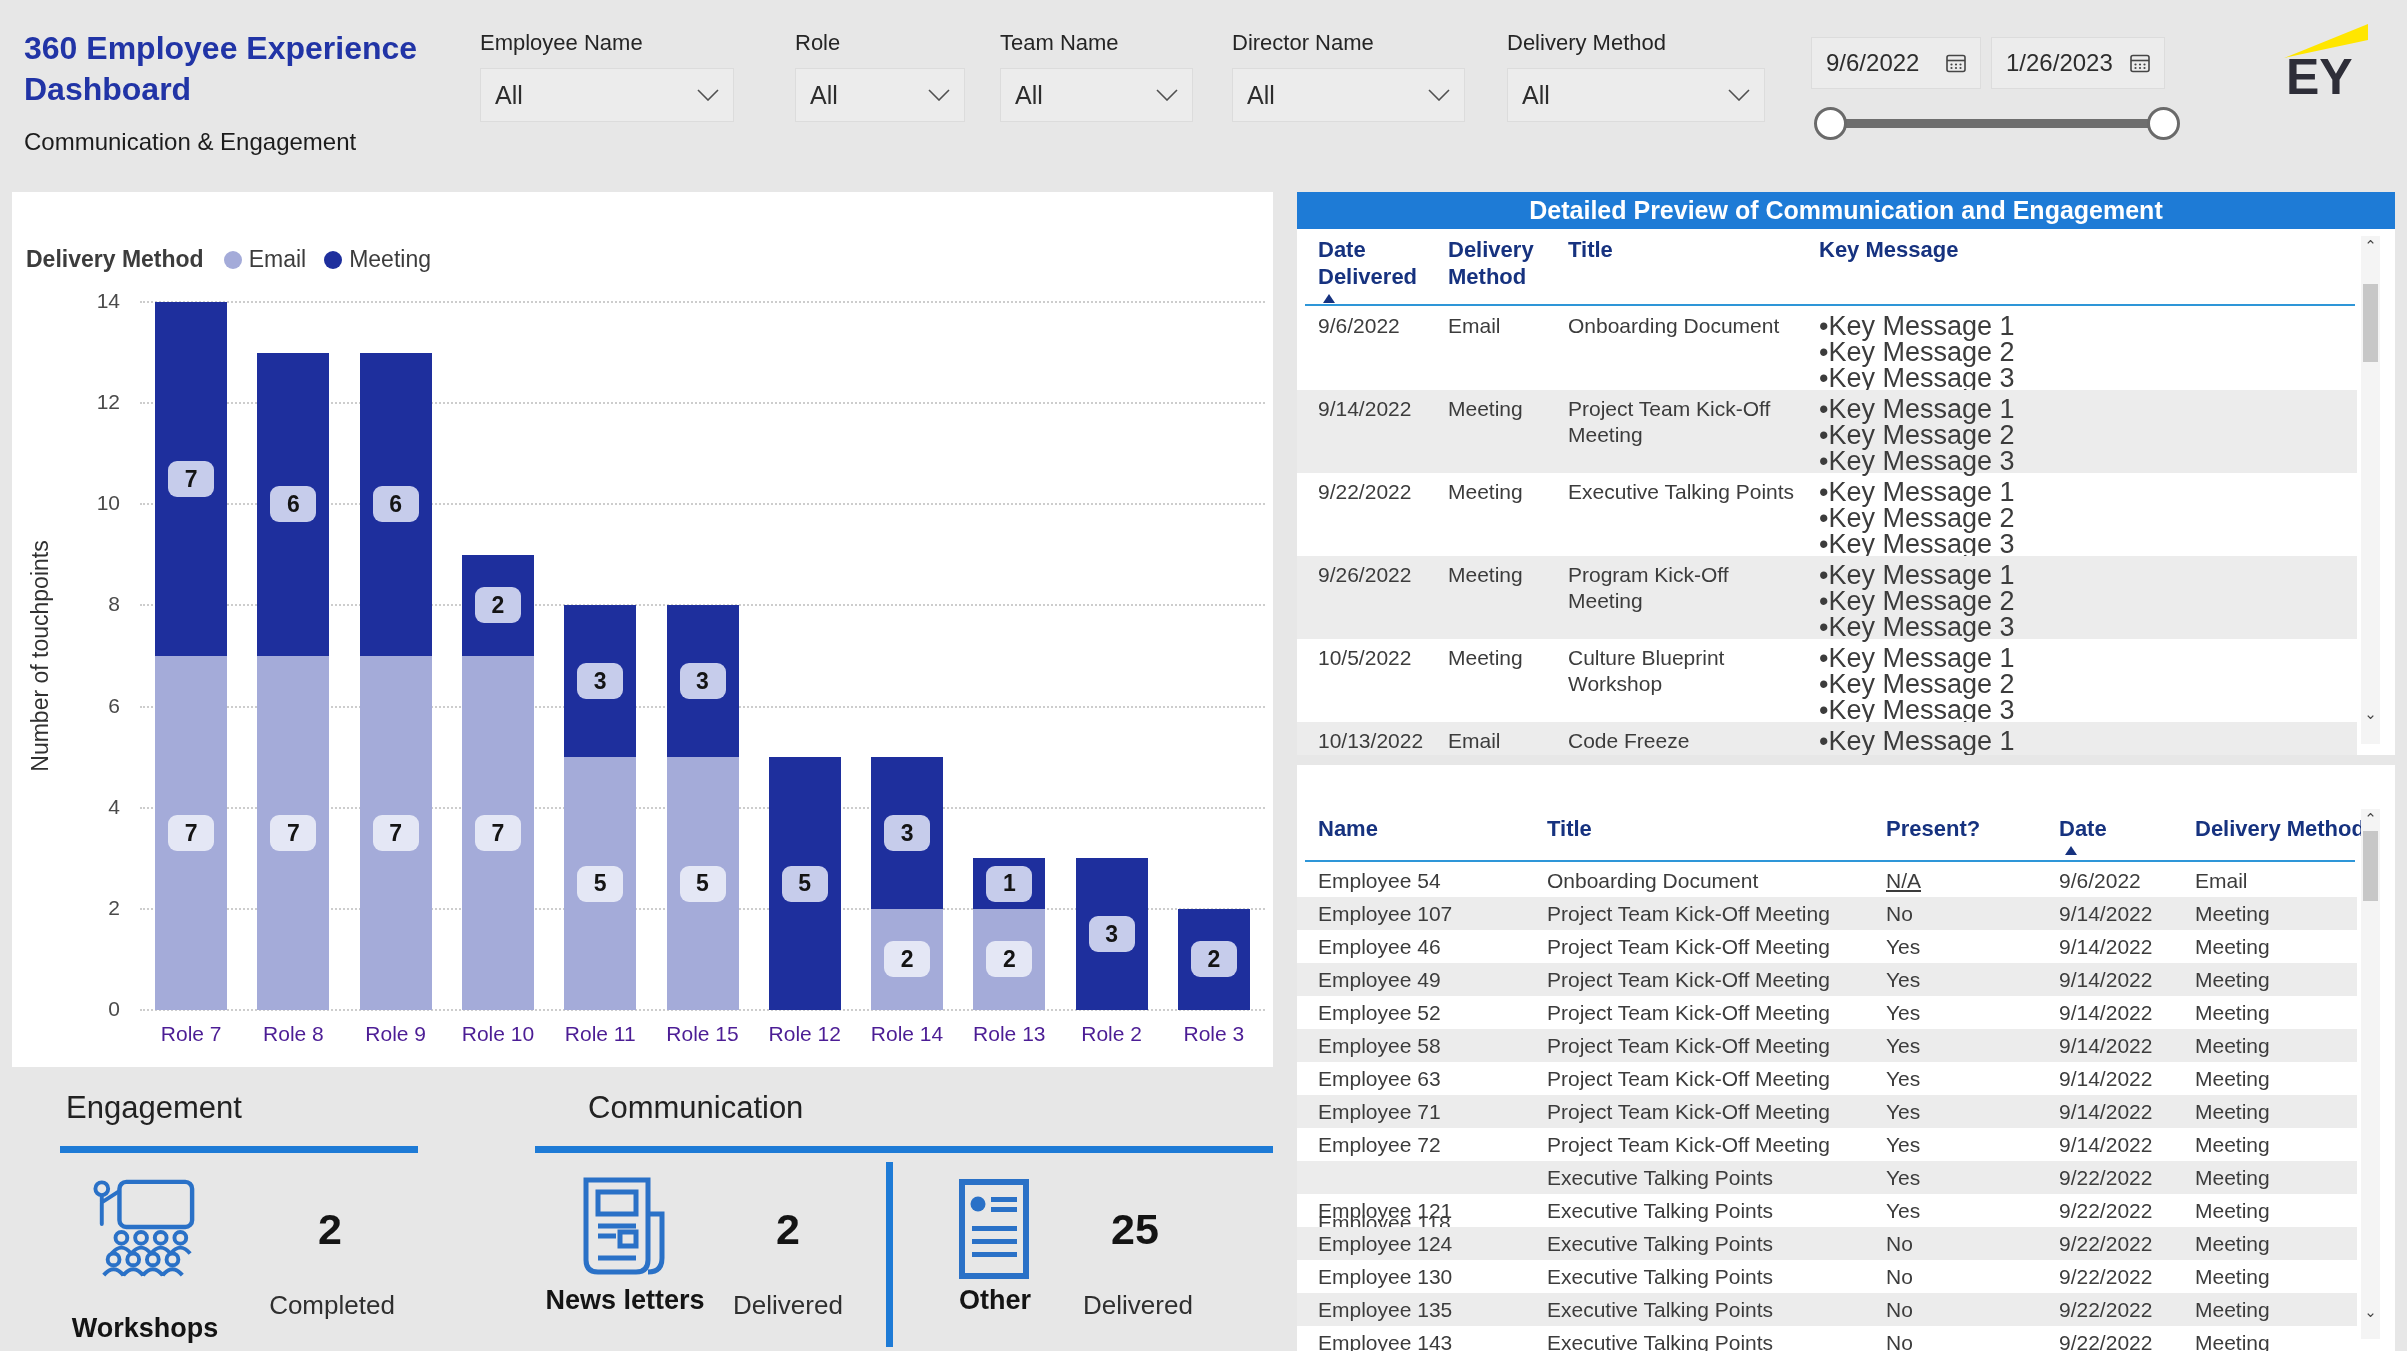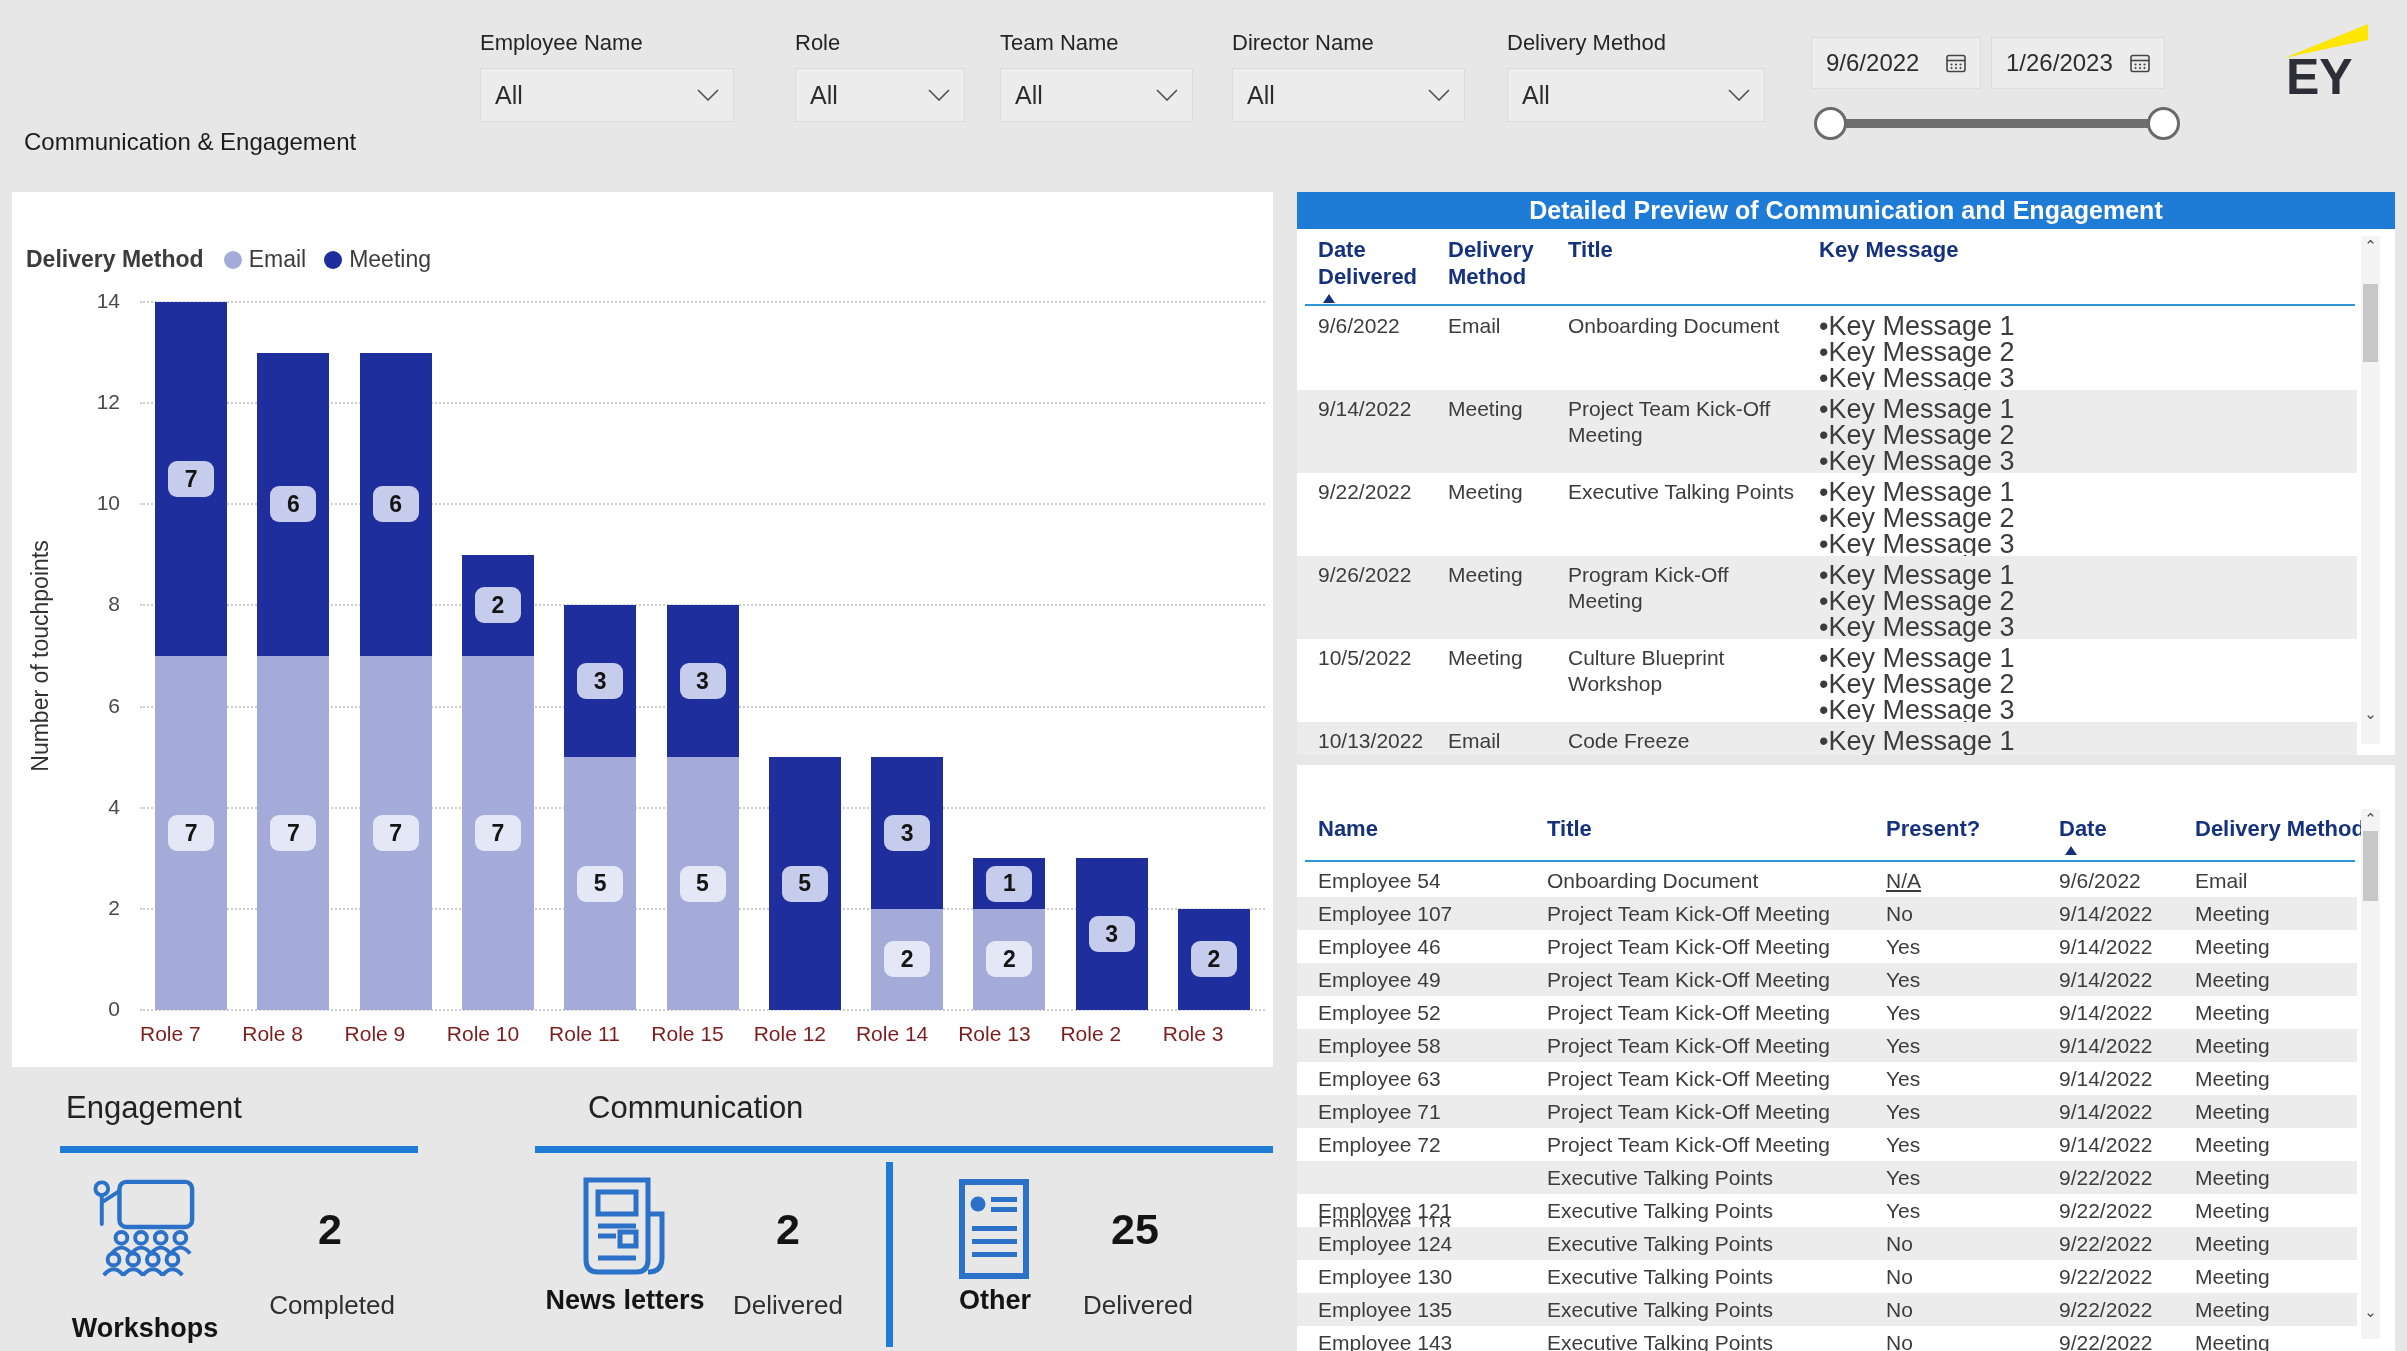--- a/index.html
+++ b/index.html
@@ -31,21 +31,21 @@
   .legend-item{display:flex;align-items:center;gap:7px;font-size:23px;color:#3c3c3c;}
   .legend-dot{width:18px;height:18px;border-radius:50%;}
   .y-title{position:absolute;left:28px;top:464px;transform:translate(-50%,-50%) rotate(-90deg);font-size:23px;color:#303030;white-space:nowrap;}
   #plot{position:absolute;left:128px;top:110px;width:1125px;height:708px;}
   .gridline{position:absolute;left:0;width:100%;height:0;border-top:2px dotted #cdcdcd;}
   .ytick{position:absolute;left:54px;width:54px;text-align:right;font-size:21px;color:#4a4a4a;}
   .seg{position:absolute;}
   .pill{position:absolute;width:46px;height:36px;border-radius:9px;font-size:23px;font-weight:bold;color:#141414;display:flex;align-items:center;justify-content:center;}
   .pill.s0{background:#e4e7f5;}
   .pill.s1{background:#c6cceb;}
-  .xlabel{position:absolute;font-size:21px;color:#7f1d1d;}
+  .xlabel{position:absolute;text-align:center;font-size:21px;color:#4c1d95;}
 
   
   #table1{left:1297px;top:192px;width:1098px;height:563px;overflow:hidden;}
   #table2{left:1297px;top:765px;width:1098px;height:586px;overflow:hidden;}
   .thead{position:absolute;font-size:22px;font-weight:bold;color:var(--navy);line-height:27px;}
   .hline{position:absolute;left:8px;width:1050px;height:0;border-top:2px solid #2e96d8;}
   .sortarrow{position:absolute;width:0;height:0;border-left:6px solid transparent;border-right:6px solid transparent;border-bottom:9px solid var(--navy);}
   .rows{position:absolute;left:0;width:1060px;overflow:hidden;}
   .t1row{position:relative;width:100%;height:83px;}
   .t2row{position:relative;width:100%;height:33px;}
@@ -64,20 +64,21 @@
   .metric-value{position:absolute;font-size:43px;font-weight:bold;color:#141414;text-align:center;}
   .metric-unit{position:absolute;font-size:26px;color:#2f2f2f;text-align:center;}
   .vdivider{position:absolute;width:7px;background:var(--accent);}
   .icon-abs{position:absolute;}
 </style>
 </head>
 <body>
 
 <div class="canvas">
 
+  <div class="dash-title">360 Employee Experience Dashboard</div>
   <div class="dash-subtitle">Communication &amp; Engagement</div>
 
   <div class="filter" style="left:480px;width:254px;">
     <div class="filter-label">Employee Name</div>
     <div class="filter-box">
       <span class="filter-value">All</span>
       <svg width="22" height="12" viewBox="0 0 22 12">
           <polyline points="1,1 11,11 21,1" fill="none" stroke="#505050" stroke-width="1.6"></polyline>
         </svg>
     </div>

